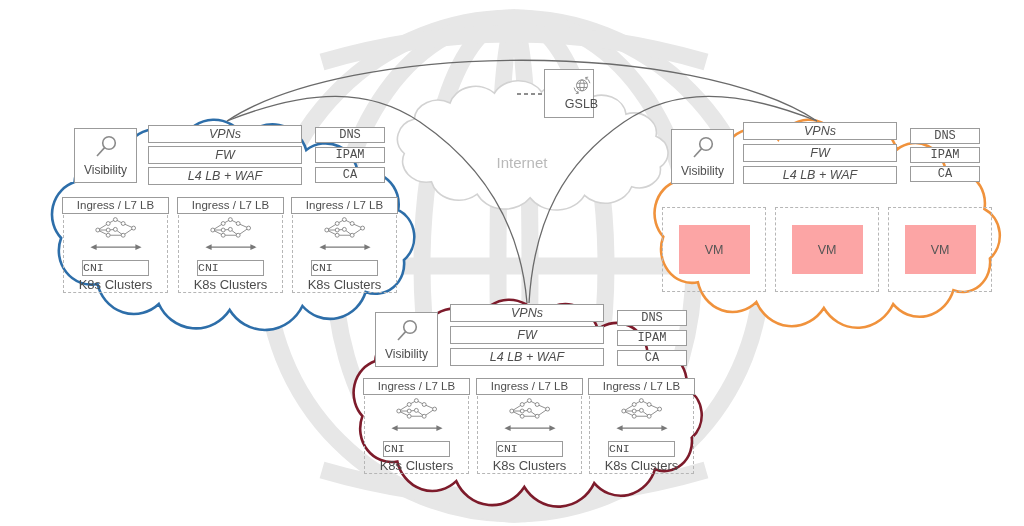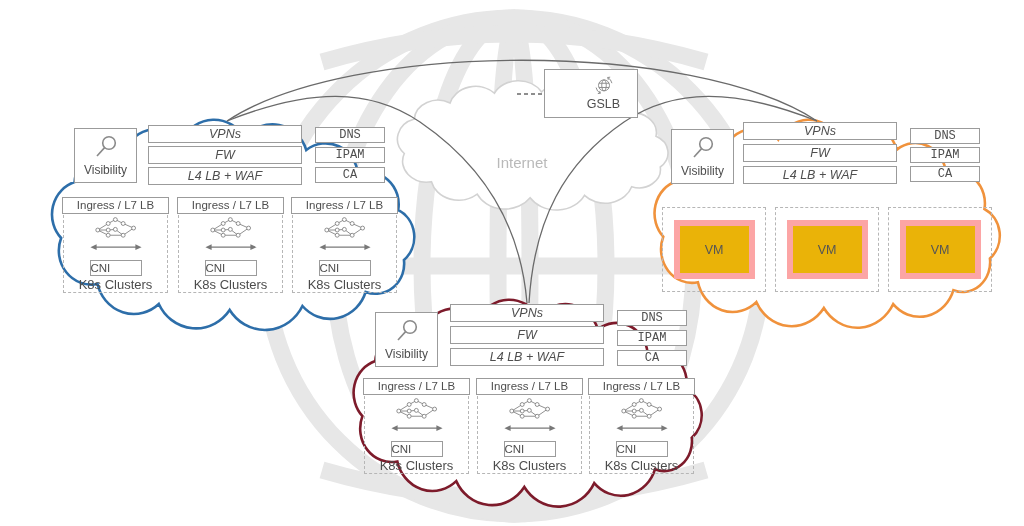--- a/index.html
+++ b/index.html
@@ -12,26 +12,26 @@
   .side{width:70px;height:16px;line-height:14px;font-size:12px;font-family:Liberation Mono, monospace;}
   .vis{width:63px;height:55px;display:flex;flex-direction:column;align-items:center;
        justify-content:center;gap:3px;font-size:12px;}
   .vis svg{width:26px;height:26px;display:block;}
   .cluster{position:absolute;width:105px;height:88px;border:1px dashed #b6b6b6;
        display:flex;flex-direction:column;align-items:center;box-sizing:border-box;}
   .cluster-header{margin-top:-9px;background:#ffffff;border:1px solid #9b9b9b;height:17px;
        line-height:15px;font-size:11.5px;padding:0 14px;color:#4e4e4e;white-space:nowrap;box-sizing:border-box;}
   .graph{width:60px;height:30px;margin-top:3px;}
   .harrow{width:66px;height:10px;margin-top:1px;}
-  .cni{width:52px;height:16px;line-height:14px;border:1px solid #9b9b9b;background:#fff;
-       font-size:11.5px;color:#4e4e4e;margin-top:9px;box-sizing:border-box;}
+  .cni{width:67px;height:16px;line-height:14px;border:1px solid #9b9b9b;background:#fff;
+       font-size:11.5px;color:#4e4e4e;margin-top:9px;box-sizing:border-box;font-family:Liberation Mono, monospace;}
   .cluster-label{font-size:13px;color:#4c4c4c;margin-top:1px;}
   .vmbox{position:absolute;width:104px;height:85px;border:1px dashed #b6b6b6;
        display:flex;align-items:center;justify-content:center;box-sizing:border-box;}
-  .vm-inner{width:69px;height:47px;border:6px solid #fca5a5;background:#eab308;display:flex;
+  .vm-inner{width:69px;height:47px;border:1px solid #fca5a5;background:#fca5a5;display:flex;
        align-items:center;justify-content:center;font-size:12.5px;color:#555;}
   .inode{width:73px;height:49px;display:flex;flex-direction:column;align-items:center;
        justify-content:flex-start;padding-top:4px;}
   .inode svg{width:28px;height:22px;display:block;}
   .inode .lbl{font-size:12.5px;margin-top:1px;}
   .internet-label{position:absolute;left:480px;top:154px;width:84px;text-align:center;
        color:#b9b9b9;font-size:15px;}
 </style>
 </head>
 <body>
@@ -122,21 +122,21 @@
     <use href="#cloud" transform="translate(344,292) scale(0.92,0.985)" fill="#ffffff" stroke-width="2.6" stroke="#7d1b2b"></use>
 
     <g fill="none" stroke-width="1.3" stroke="#6a6a6a">
       <path d="M 227 121 C 350 40 694 40 817 121"></path>
       <path d="M 227 121 C 310 88 370 88 420 122 C 480 163 520 220 527 303"></path>
       <path d="M 817 121 C 734 88 674 88 624 122 C 564 163 534 220 529 303"></path>
       <path d="M 517 94 L 543 94" stroke-dasharray="4 3"></path>
     </g>
   </svg>
 
-  <div class="box inode" style="left:544px;top:69px;width:94px;padding-left:25px;">
+  <div class="box inode" style="left:544px;top:69px;width:50px;padding-left:25px;">
     <svg>
         <use href="#icon-globe-sync"></use>
       </svg>
     <span class="lbl">GSLB</span>
   </div>
   <div class="internet-label">Internet</div>
 
   <div class="box vis" style="left:74px;top:128px;">
     <svg>
         <use href="#icon-mag"></use>

